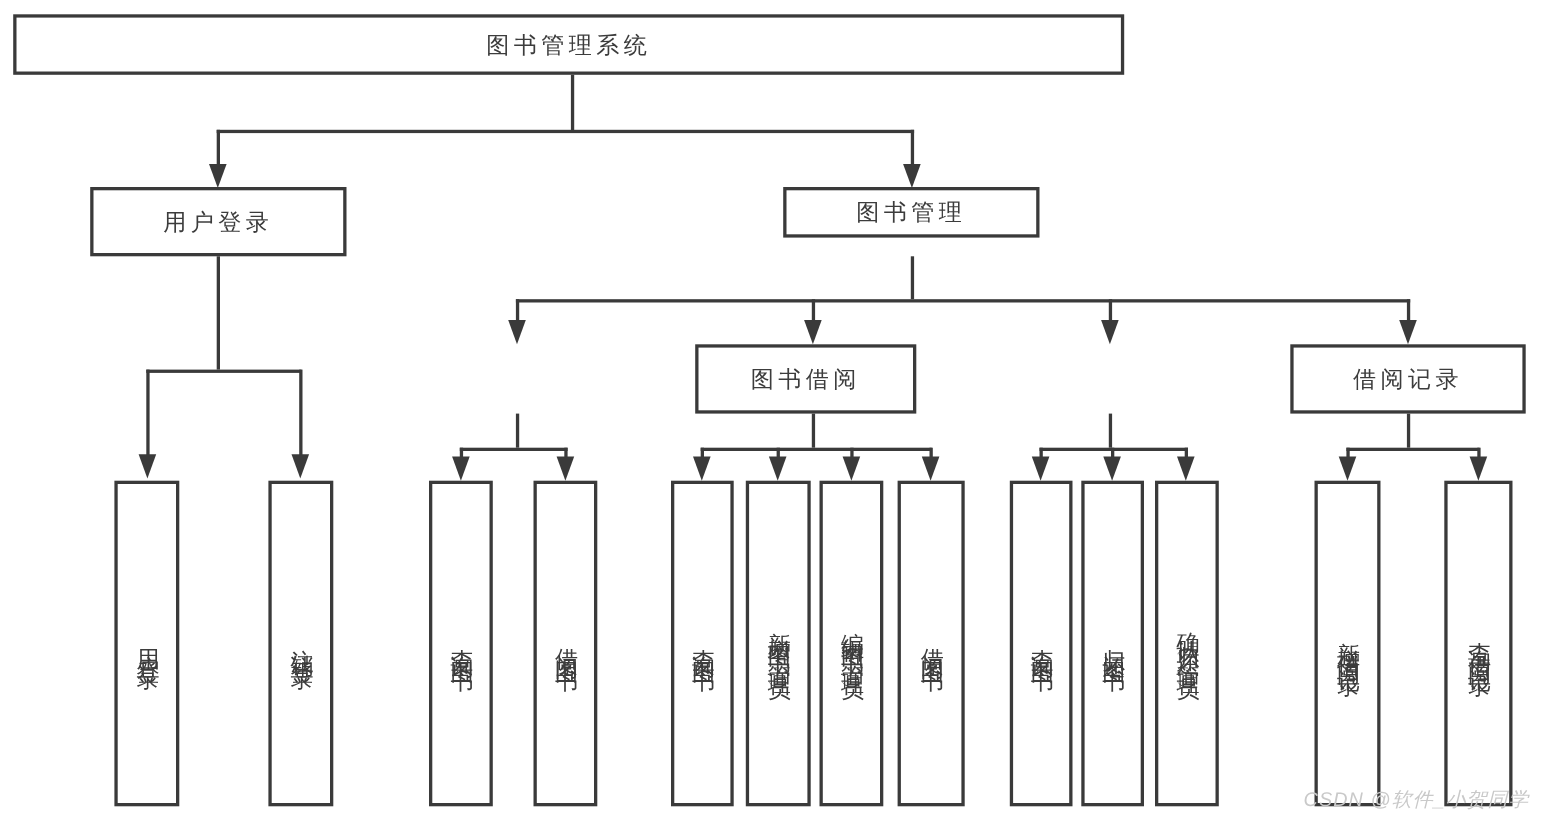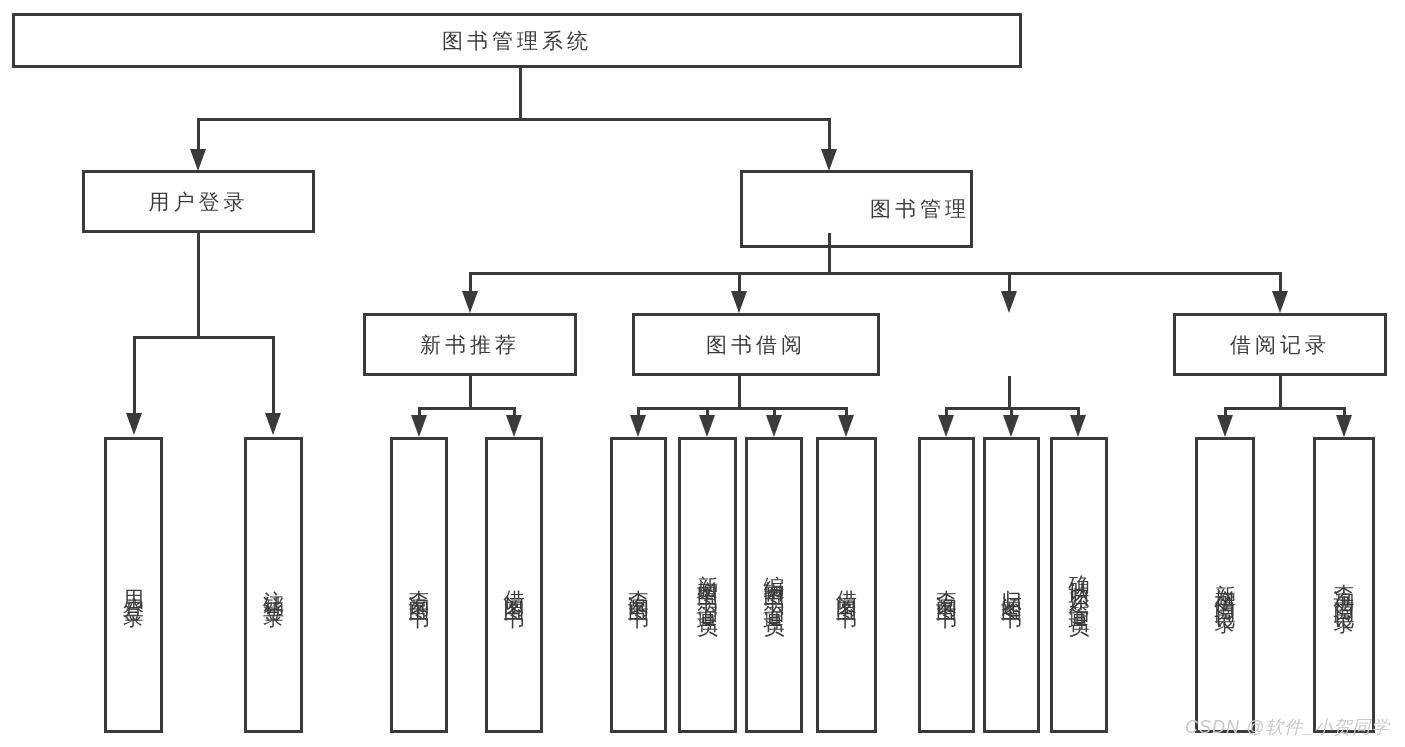--- a/index.html
+++ b/index.html
@@ -57,28 +57,25 @@
 
 <div id="canvas">
 
   <div class="node" style="left:12px;top:13px;width:1010px;height:55px;">
     <span class="lbl">图书管理系统</span>
   </div>
 
   <div class="node" style="left:82px;top:170px;width:233px;height:63px;">
     <span class="lbl">用户登录</span>
   </div>
-  <div class="node" style="left:740px;top:170px;width:233px;height:78px;justify-content:flex-end;">
+  <div class="node" style="left:712px;top:170px;width:233px;height:46px;">
     <span class="lbl">图书管理</span>
   </div>
 
-  <div class="node" style="left:363px;top:313px;width:214px;height:63px;">
-    <span class="lbl">新书推荐</span>
-  </div>
-  <div class="node" style="left:632px;top:313px;width:248px;height:63px;">
+  <div class="node" style="left:632px;top:313px;width:201px;height:63px;">
     <span class="lbl">图书借阅</span>
   </div>
   <div class="node" style="left:1173px;top:313px;width:214px;height:63px;">
     <span class="lbl">借阅记录</span>
   </div>
 
   <div class="node leaf" style="left:104px;top:437px;width:59px;height:296px;">
     <span class="lbl">用户登录</span>
   </div>
   <div class="node leaf" style="left:244px;top:437px;width:59px;height:296px;">

